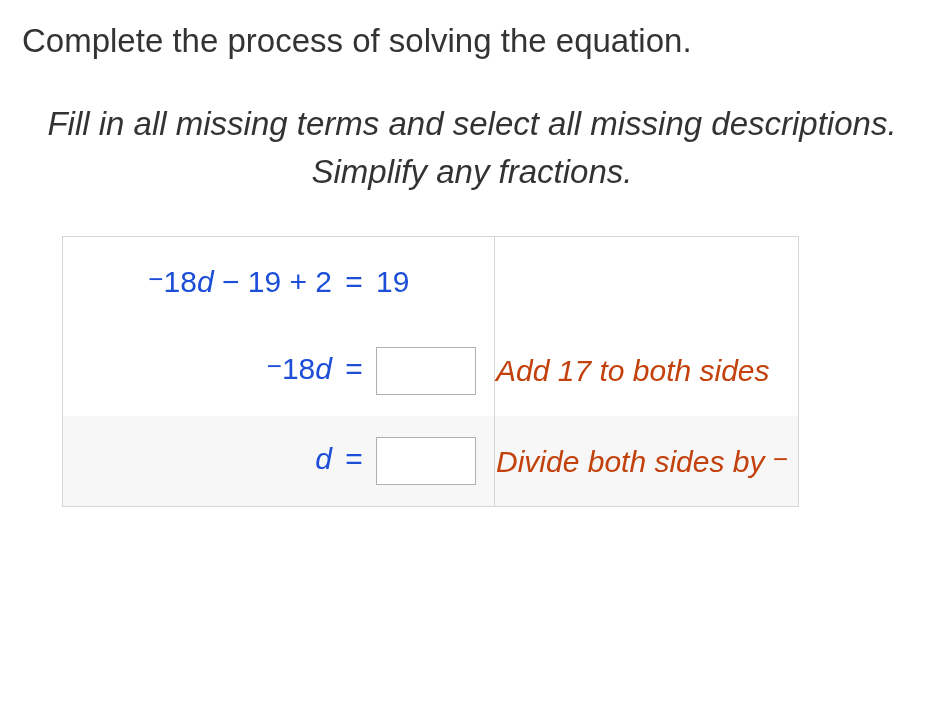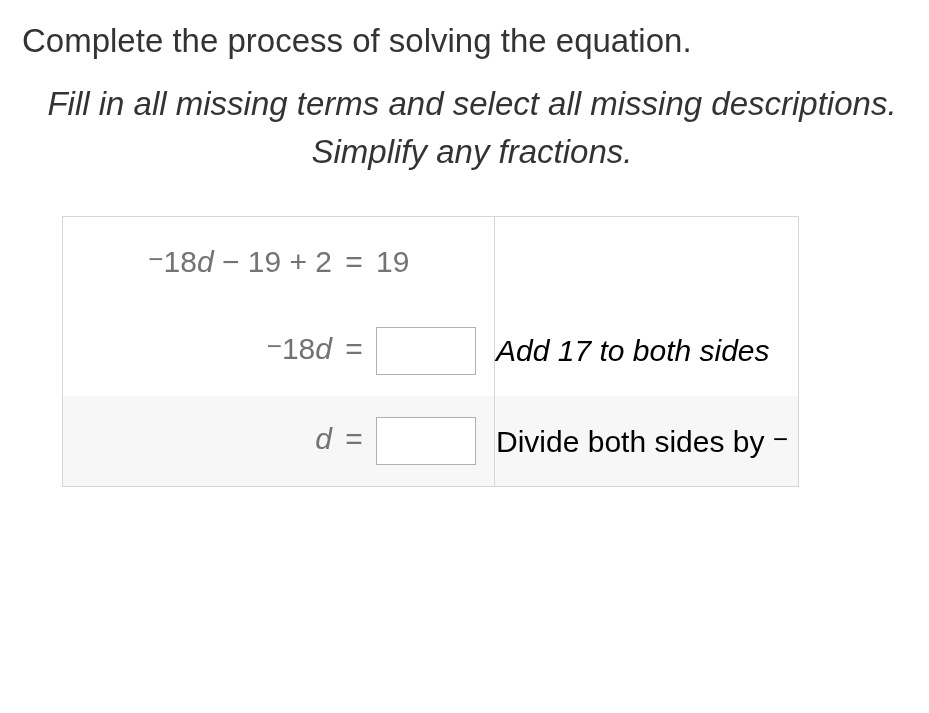--- a/index.html
+++ b/index.html
@@ -7,21 +7,21 @@
     padding: 18px 0 0 22px;
     font-family: Verdana, Geneva, sans-serif;
     color: #333;
     width: 929px;
     box-sizing: border-box;
   }
   .question-text {
     font-size: 33px;
     line-height: 1.4;
     color: #333;
-    margin-bottom: 16px;
+    margin-bottom: 36px;
     max-width: 820px;
   }
   .instruction-text {
     font-size: 33px;
     font-style: italic;
     line-height: 1.45;
     color: #333;
     margin-bottom: 40px;
     max-width: 900px;
     text-align: center;
@@ -35,30 +35,30 @@
     border-radius: 6px;
   }
   td.eqcell {
     width: 432px;
     height: 90px;
     border-right: 1.5px solid #d6d6d6;
     vertical-align: middle;
     text-align: right;
     padding-right: 18px;
     font-size: 30px;
-    color: #737373;
+    color: #1d4ed8;
     box-sizing: border-box;
     padding-left: 40px;
   }
   td.desccell {
     height: 90px;
     vertical-align: middle;
     padding-right: 10px;
     font-size: 30px;
-    color: #000000;
+    color: #c2410c;
     box-sizing: border-box;
   }
   tr.shade td {
     background: #f7f7f7;
   }
   .variable { font-style: italic; }
   .minus-sup {
     vertical-align: 4px;
     font-size: 26px;
     display: inline-block;
@@ -116,18 +116,18 @@
     <td class="desccell">
       <span style="font-style:italic">Add</span><span style="font-style:italic"> 17 to both sides</span>
     </td>
   </tr>
 
   <tr class="shade">
     <td class="eqcell">
       <span class="variable">d</span><span class="eq-sign">=</span><span class="rhs-slot"><span class="num-input"></span></span>
     </td>
     <td class="desccell">
-      <span style="">Divide both sides by </span><span class="minus-sup" style="font-style:italic">−</span>
+      <span style="font-style:italic">Divide both sides by </span><span class="minus-sup" style="font-style:italic">−</span>
     </td>
   </tr>
 </tbody>
     </table>
 </div>
 
 </body></html>

